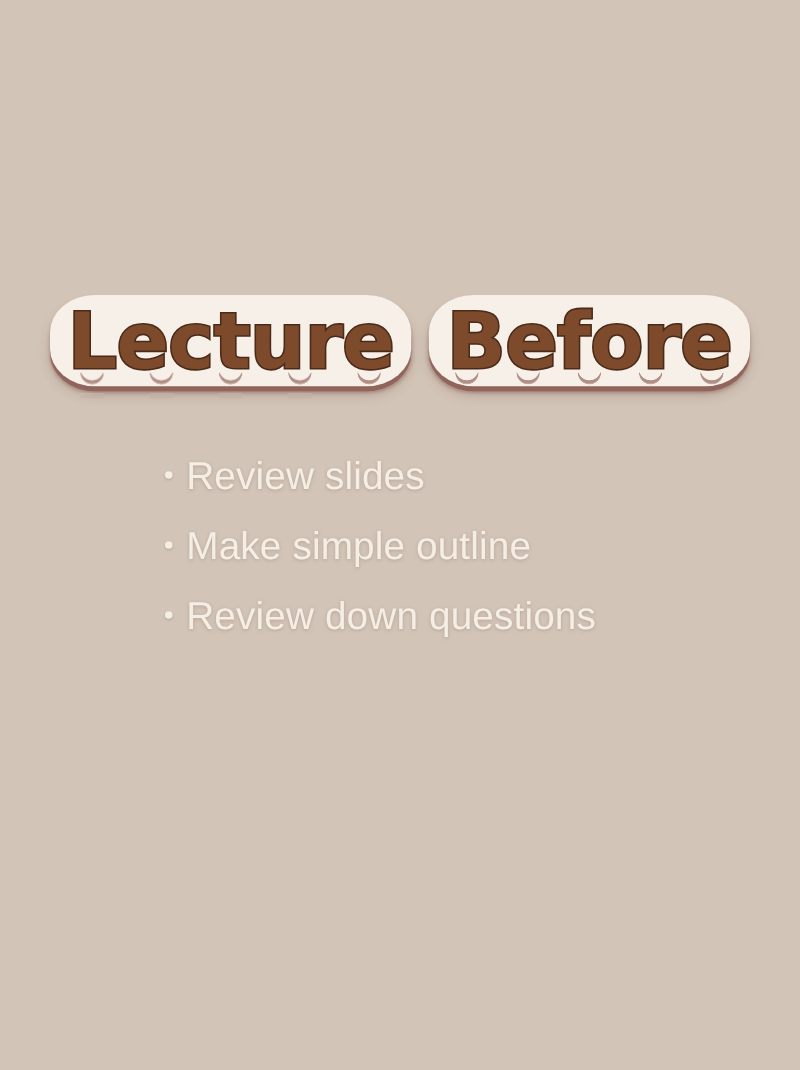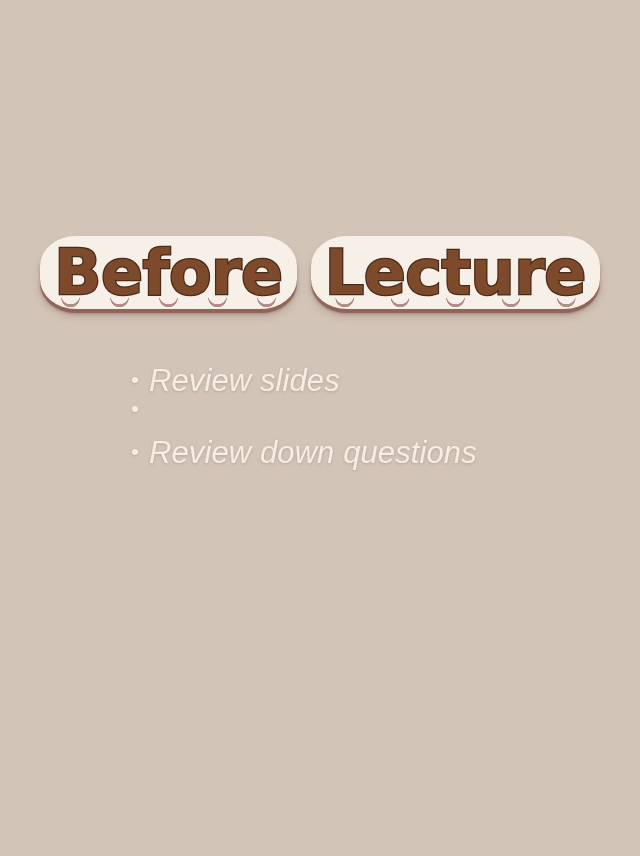--- a/index.html
+++ b/index.html
@@ -100,21 +100,20 @@
     padding: 0;
   }
 
   .bullet-item {
     display: flex;
     align-items: baseline;
     gap: 11px;
     margin-bottom: 10px;
     color: #f4eee5;
     font-family: "Liberation Sans", sans-serif;
-    font-style: italic;
     font-weight: 400;
     font-size: 31px;
     line-height: 1.48;
     letter-spacing: 0.1px;
     text-shadow: 0 1px 3px rgba(150, 125, 108, 0.45);
     white-space: nowrap;
   }
 
   .bullet-dot {
     flex: 0 0 auto;
@@ -131,32 +130,33 @@
     display: inline-block;
   }
 </style>
 </head>
 <body>
 
 <div class="slide">
 
   <div class="title-block">
     <div class="title-words">
+      <span class="sticker-word">Lecture</span>
       <span class="sticker-word">Before</span>
-      <span class="sticker-word">Lecture</span>
     </div>
   </div>
 
   <ul class="bullet-list">
     <li class="bullet-item">
       <span class="bullet-dot"></span>
       <span class="bullet-text">Review slides</span>
     </li>
     <li class="bullet-item">
       <span class="bullet-dot"></span>
+      <span class="bullet-text">Make simple outline</span>
     </li>
     <li class="bullet-item">
       <span class="bullet-dot"></span>
       <span class="bullet-text">Review down questions</span>
     </li>
   </ul>
 
 </div>
 
 </body></html>

